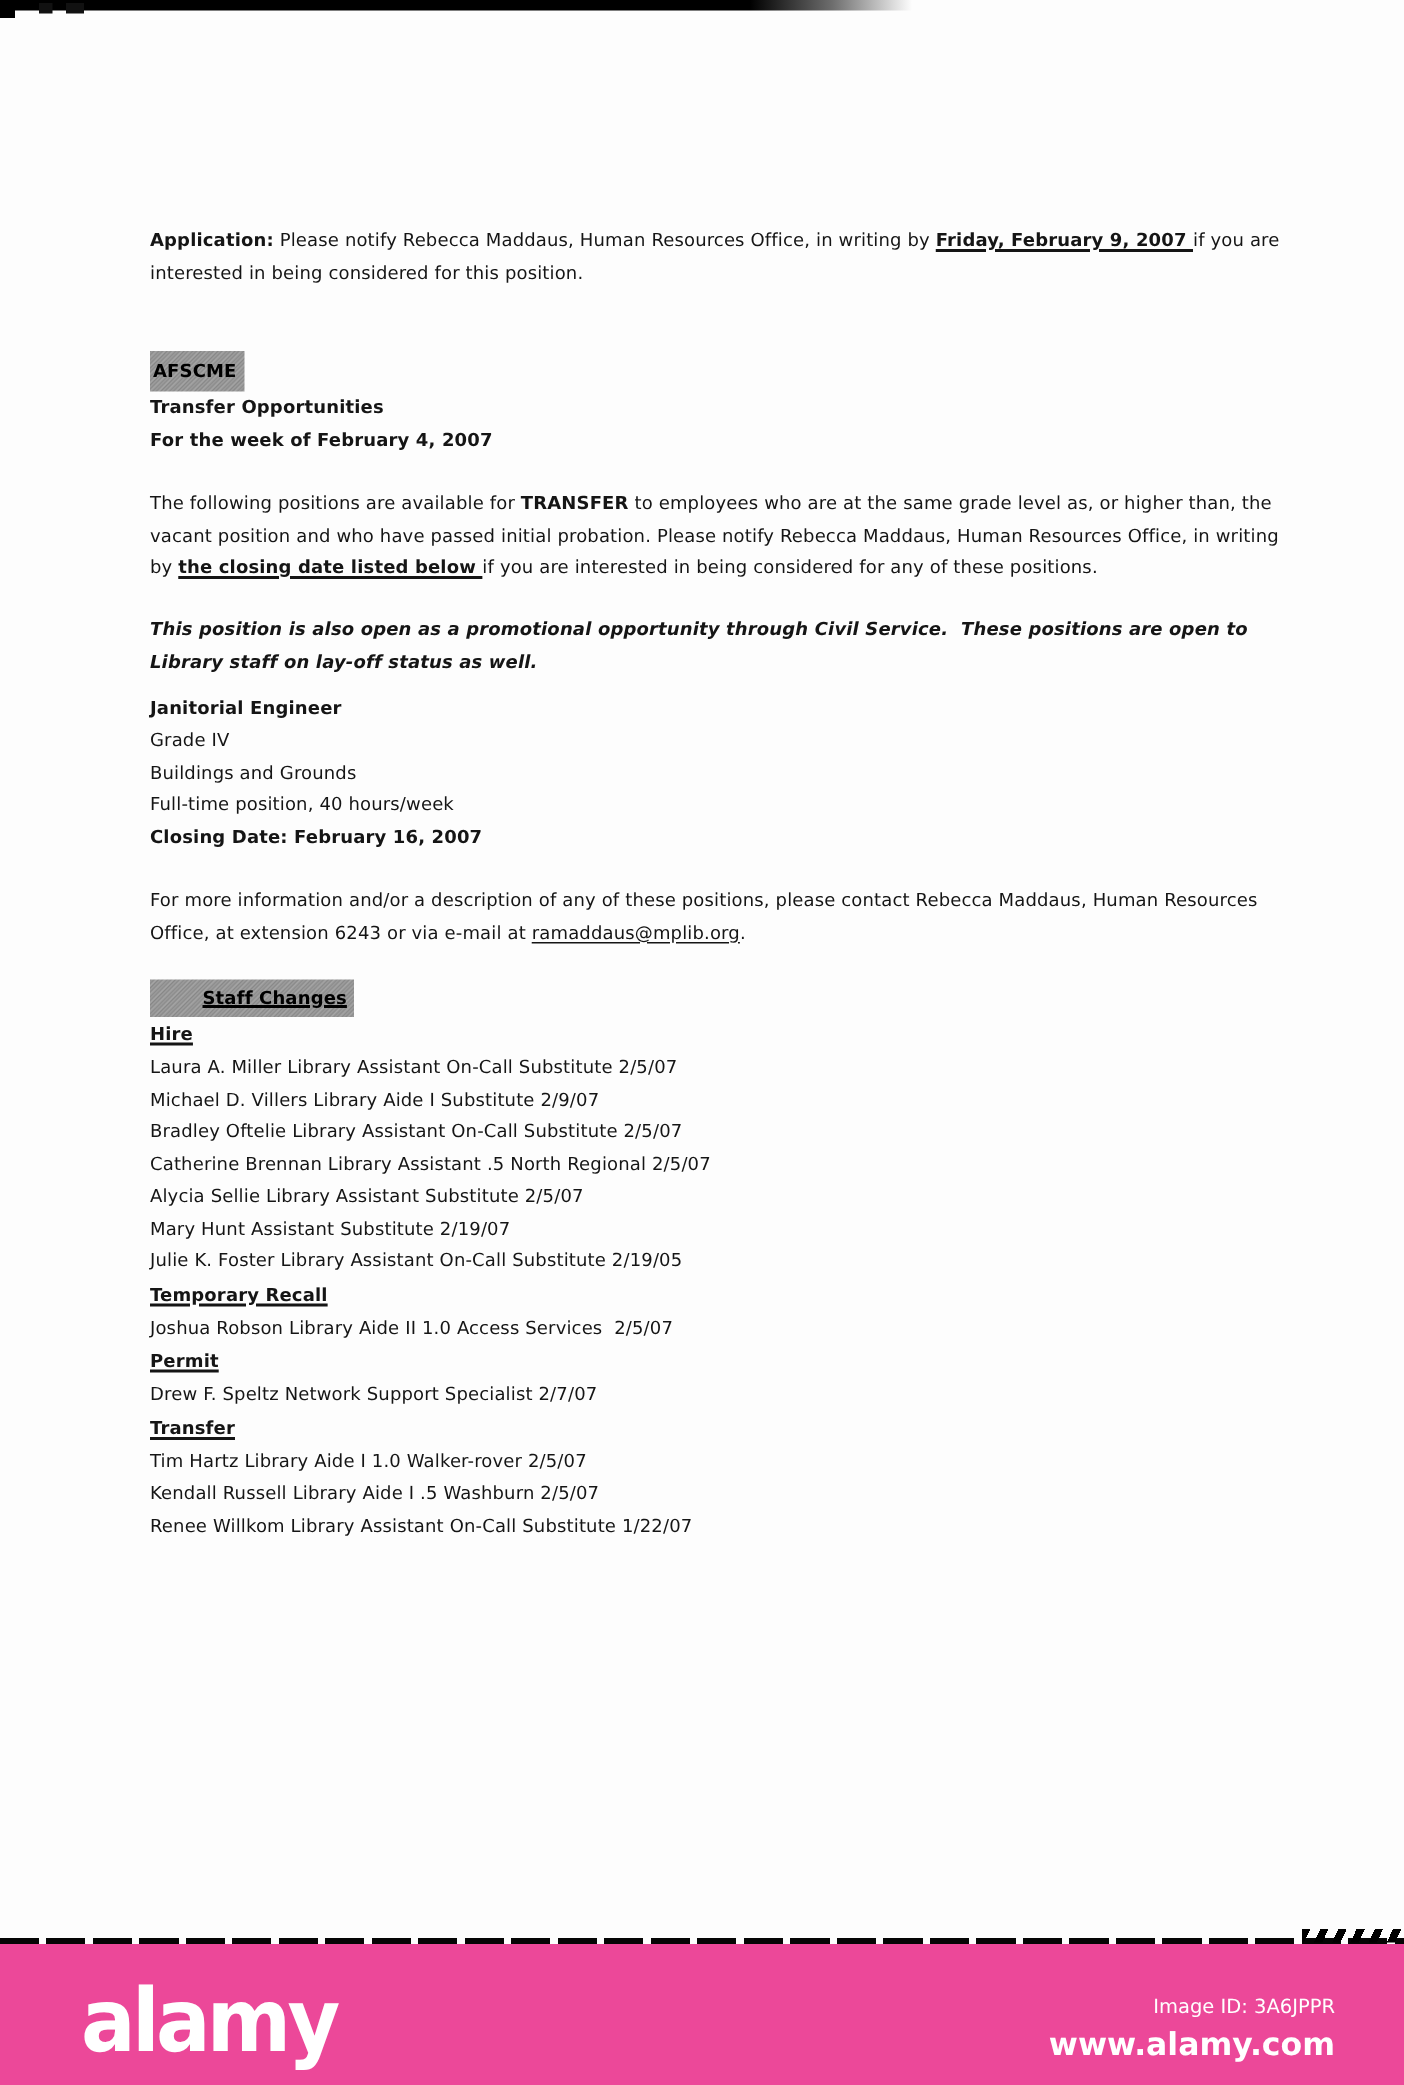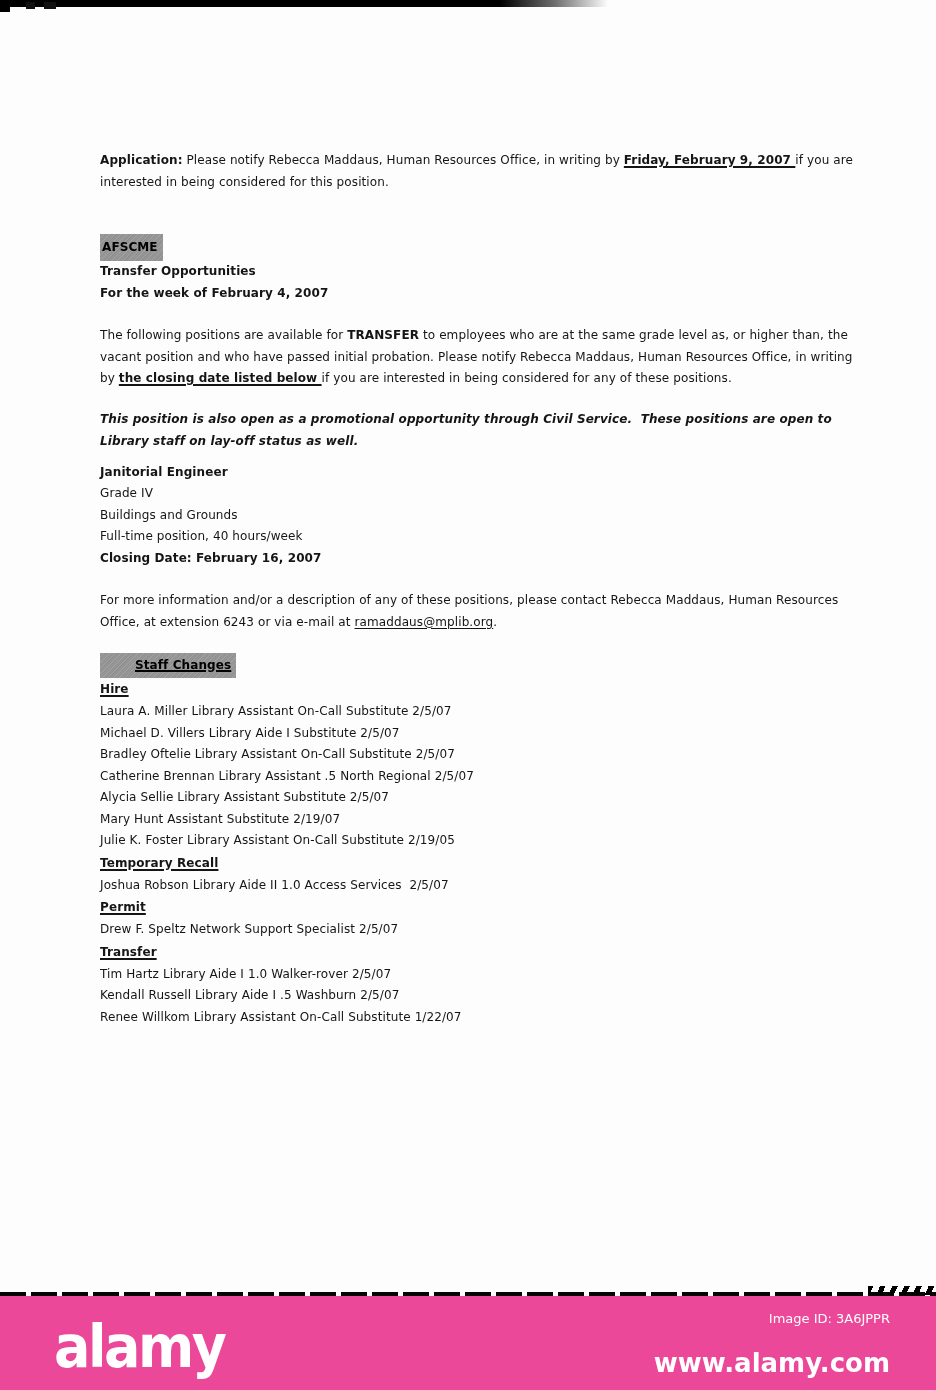--- a/index.html
+++ b/index.html
@@ -38,21 +38,21 @@
   .ragged-strip{position:absolute;left:0;bottom:93px;width:936px;height:5px;
     background:repeating-linear-gradient(to right,#050505 0 26px,rgba(0,0,0,0) 26px 31px);}
   .hatch{position:absolute;bottom:95px;right:0;width:68px;height:9px;
     background:repeating-linear-gradient(115deg,#000 0 5px,rgba(0,0,0,0) 5px 11px);}
   .alamy-bar{position:absolute;left:0;bottom:0;width:936px;height:94px;background:#ec4899;}
   .alamy-logo{position:absolute;left:54px;bottom:13px;color:#fff;
     font-size:54px;font-weight:bold;letter-spacing:-2.5px;line-height:1;
     transform:scaleY(1.08);transform-origin:bottom;}
   .bar-right{position:absolute;right:46px;bottom:14px;text-align:right;color:#fff;}
   .image-id{font-size:13px;line-height:22px;font-weight:normal;}
-  .alamy-url{font-size:26px;line-height:26px;font-weight:bold;margin-top:20px;text-align:right;}
+  .alamy-url{font-size:21px;line-height:26px;font-weight:bold;margin-top:0;text-align:right;}
 </style>
 </head>
 <body>
 
 <div class="top-line"></div>
 <div class="top-nub"></div>
 <div class="top-dash1"></div>
 <div class="top-dash2"></div>
 
 <div class="doc">
@@ -74,32 +74,32 @@
     <div>Full-time position, 40 hours/week</div>
     <div class="b">Closing Date: February 16, 2007</div>
   </div>
 
   <p class="para gap-info"><span>For more information and/or a description of any of these positions, please contact Rebecca Maddaus, Human Resources Office, at extension 6243 or via e-mail at </span><span class="u">ramaddaus@mplib.org</span><span>.</span></p>
 
   <div class="staff-head"><span class="hl ul">Staff Changes</span></div>
 
   <div class="bu staff-head">Hire</div>
   <div class="line">Laura A. Miller Library Assistant On-Call Substitute 2/5/07</div>
-  <div class="line">Michael D. Villers Library Aide I Substitute 2/5/07</div>
+  <div class="line">Michael D. Villers Library Aide I Substitute 2/9/07</div>
   <div class="line">Bradley Oftelie Library Assistant On-Call Substitute 2/5/07</div>
   <div class="line">Catherine Brennan Library Assistant .5 North Regional 2/5/07</div>
   <div class="line">Alycia Sellie Library Assistant Substitute 2/5/07</div>
   <div class="line">Mary Hunt Assistant Substitute 2/19/07</div>
   <div class="line">Julie K. Foster Library Assistant On-Call Substitute 2/19/05</div>
 
   <div class="bu staff-head">Temporary Recall</div>
   <div class="line">Joshua Robson Library Aide II 1.0 Access Services  2/5/07</div>
 
   <div class="bu staff-head">Permit</div>
-  <div class="line">Drew F. Speltz Network Support Specialist 2/5/07</div>
+  <div class="line">Drew F. Speltz Network Support Specialist 2/7/07</div>
 
   <div class="bu staff-head">Transfer</div>
   <div class="line">Tim Hartz Library Aide I 1.0 Walker-rover 2/5/07</div>
   <div class="line">Kendall Russell Library Aide I .5 Washburn 2/5/07</div>
   <div class="line">Renee Willkom Library Assistant On-Call Substitute 1/22/07</div>
 
 </div>
 
 <div class="ragged-strip"></div>
 <div class="hatch"></div>

